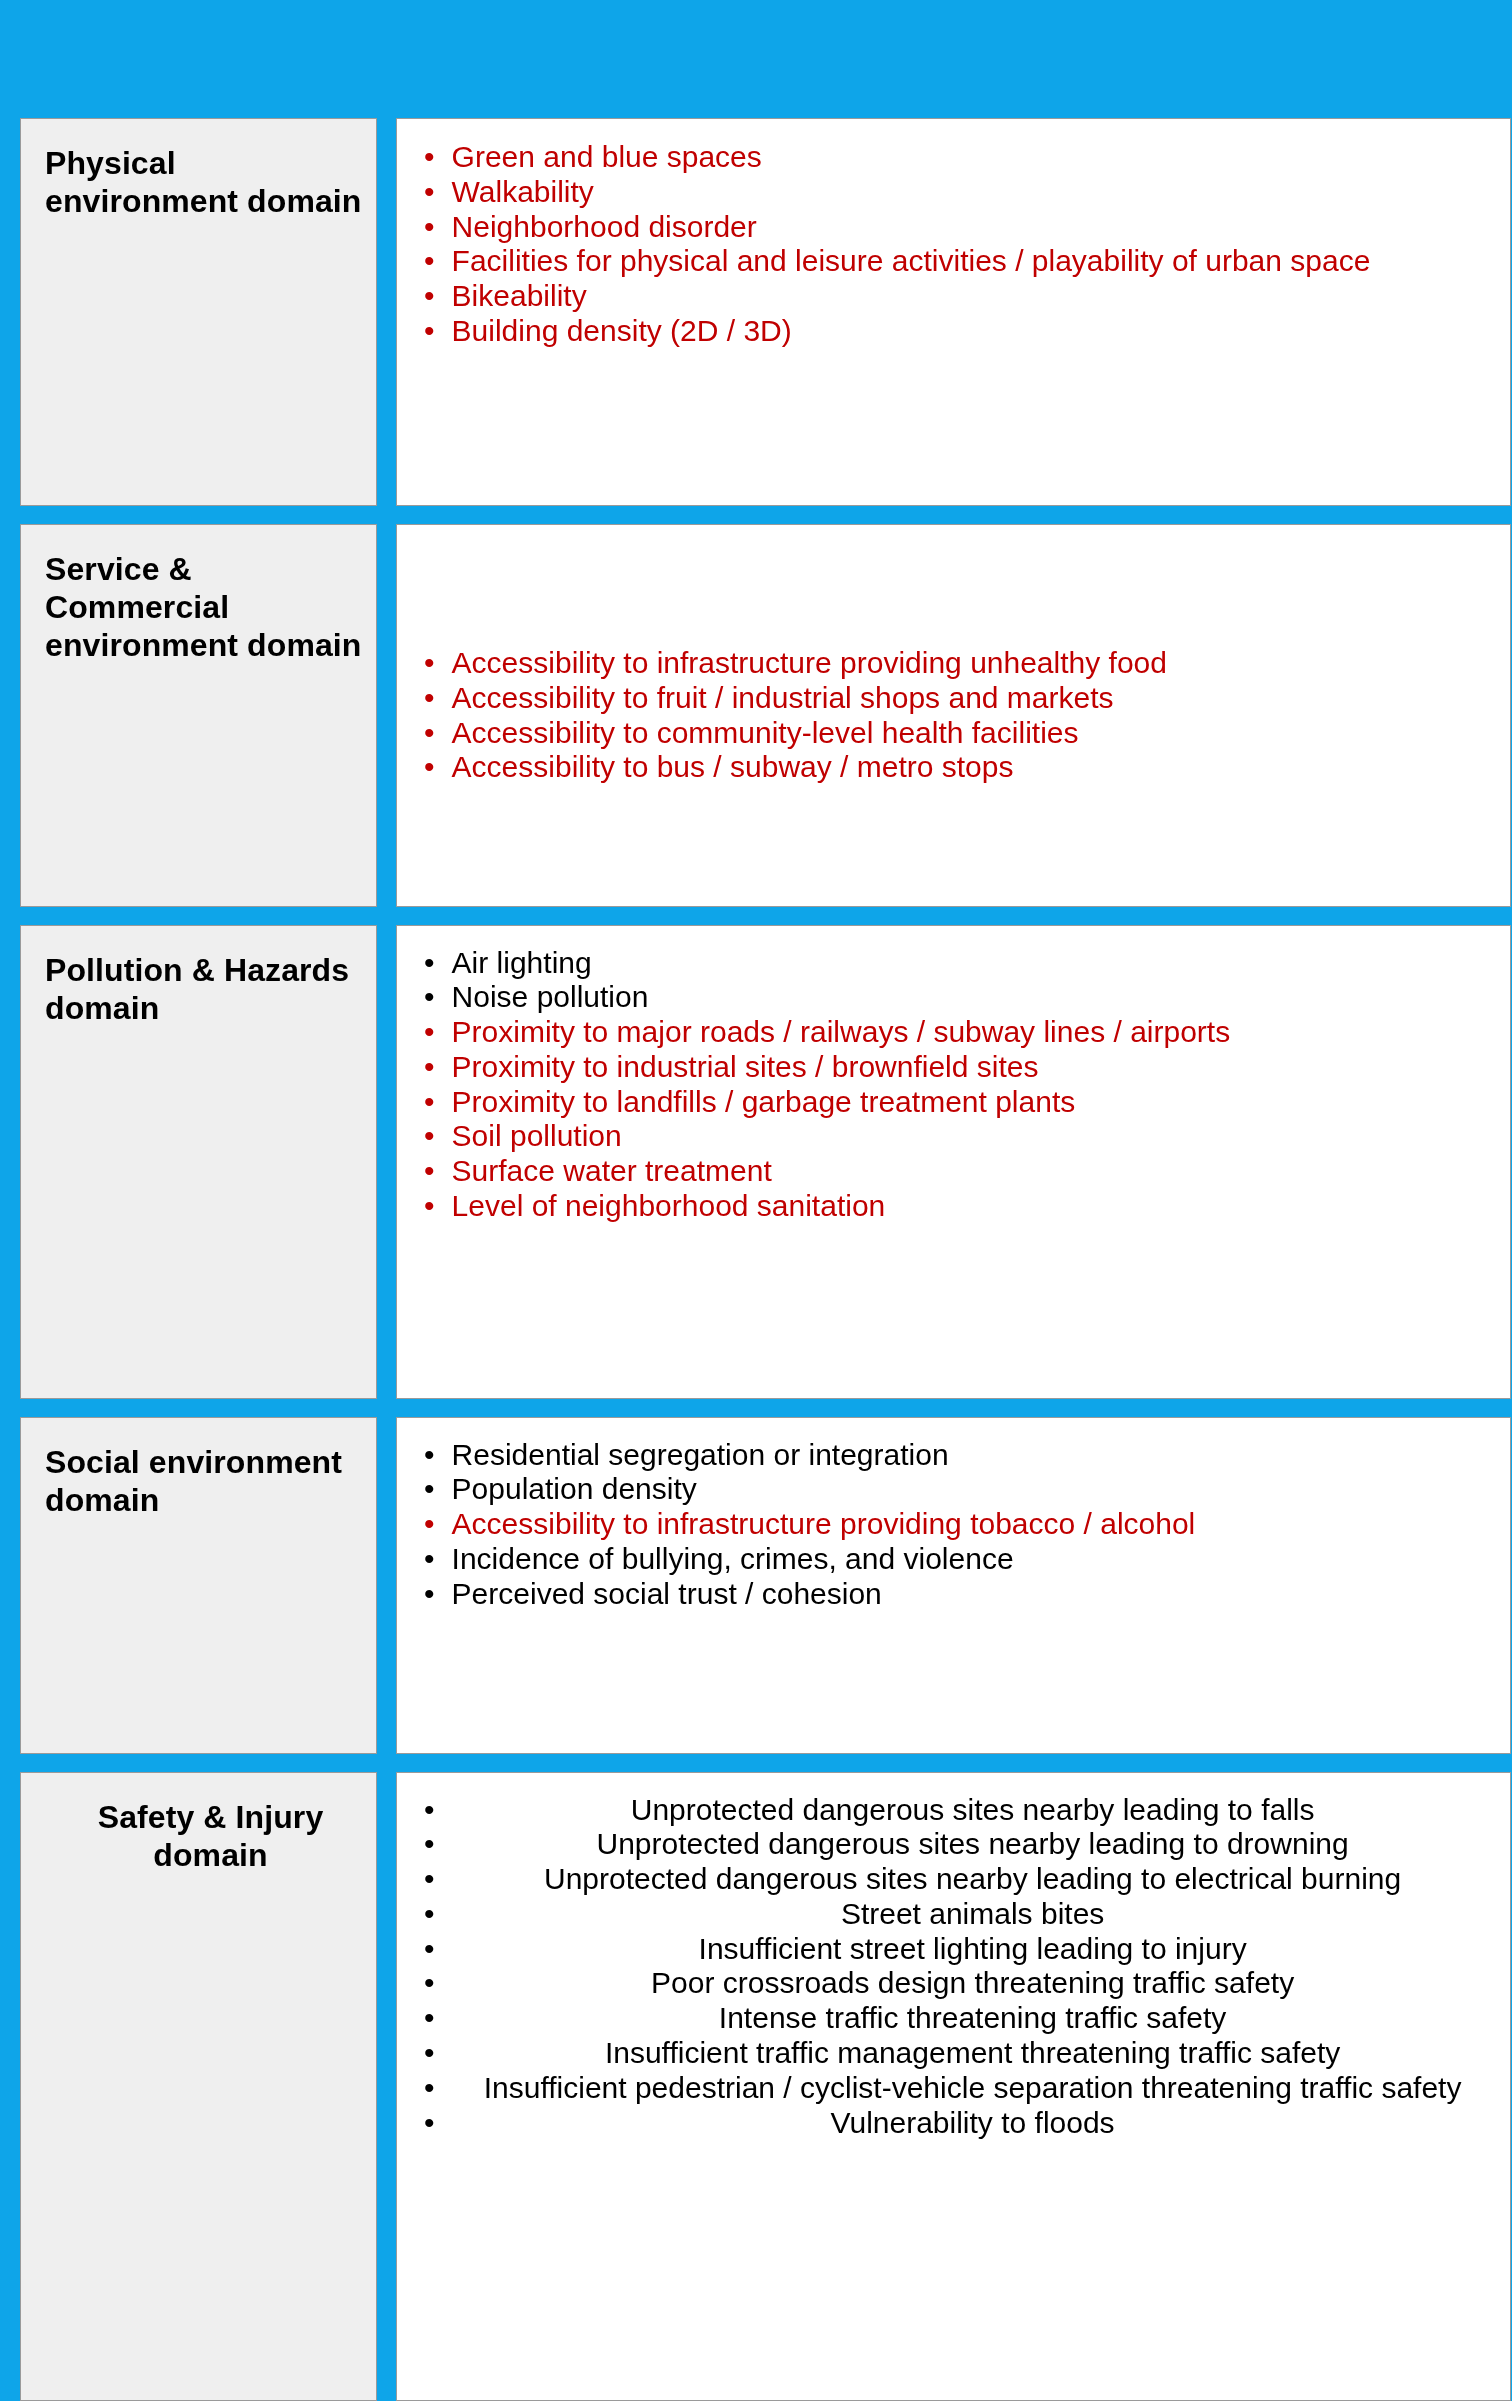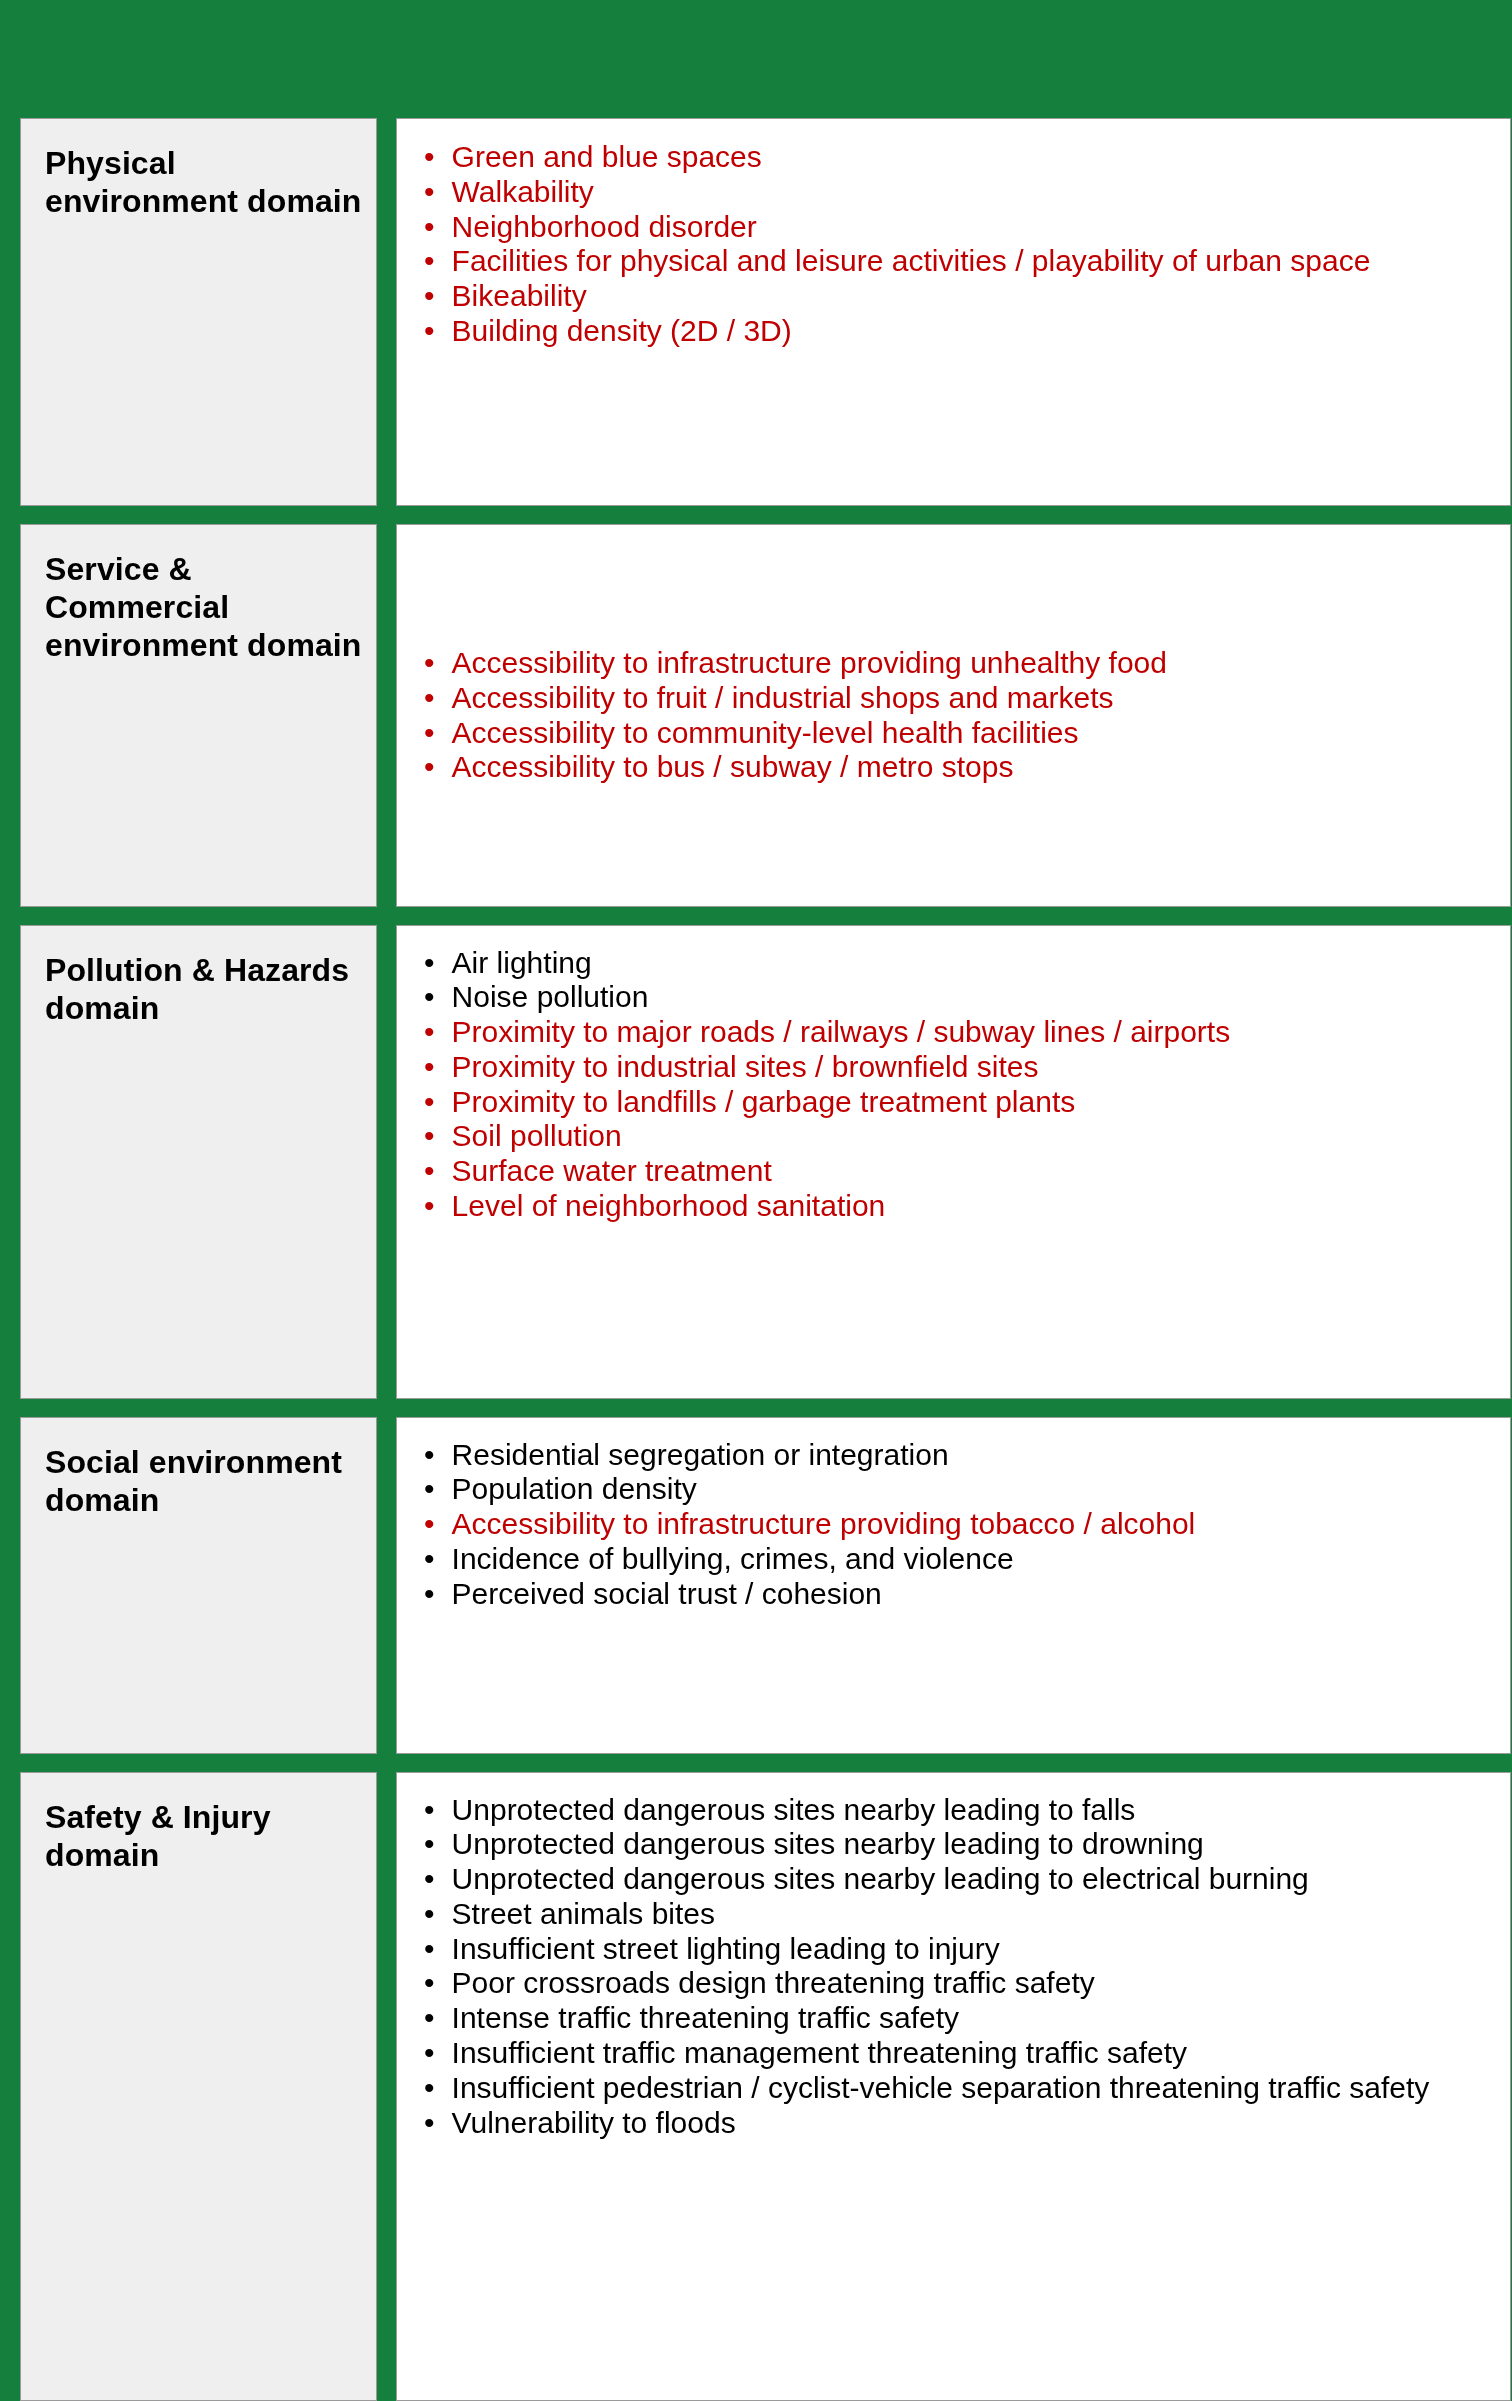--- a/index.html
+++ b/index.html
@@ -11,21 +11,21 @@
   body {
     width: 1513px;
     height: 2401px;
     font-family: "Liberation Sans", sans-serif;
     overflow: hidden;
   }
   .table {
     position: relative;
     width: 1513px;
     height: 2401px;
-    background: #15803d;
+    background: #0ea5e9;
     padding: 118px 0 0 0;
   }
   .row {
     display: flex;
     width: 100%;
     margin-bottom: 18px;
   }
   .domain-cell {
     width: 357px;
     margin-left: 20px;
@@ -70,21 +70,21 @@
     line-height: 1.16;
   }
   ul.items li.red, ul.items li.red .bullet { color: #c00000; }
   ul.items li.black, ul.items li.black .bullet { color: #000000; }
 
   
   .row-0 .domain-cell, .row-0 .items-cell { height: 388px; }
   .row-1 .domain-cell, .row-1 .items-cell { height: 383px; }
   .row-2 .domain-cell, .row-2 .items-cell { height: 474px; }
   .row-3 .domain-cell, .row-3 .items-cell { height: 337px; }
-  .row-4 .domain-cell, .row-4 .items-cell { height: 629px; }
+  .row-4 .domain-cell, .row-4 .items-cell { height: 629px; text-align: center; }
 
   .row-0 .items-cell { padding-top: 21px; justify-content: flex-start; }
   .row-2 .items-cell { padding-top: 19.5px; justify-content: flex-start; }
   .row-3 .items-cell { padding-top: 19.5px; justify-content: flex-start; }
   .row-4 .items-cell { padding-top: 19.5px; justify-content: flex-start; }
 </style>
 </head>
 <body>
 
 <div class="table" id="table-root">

